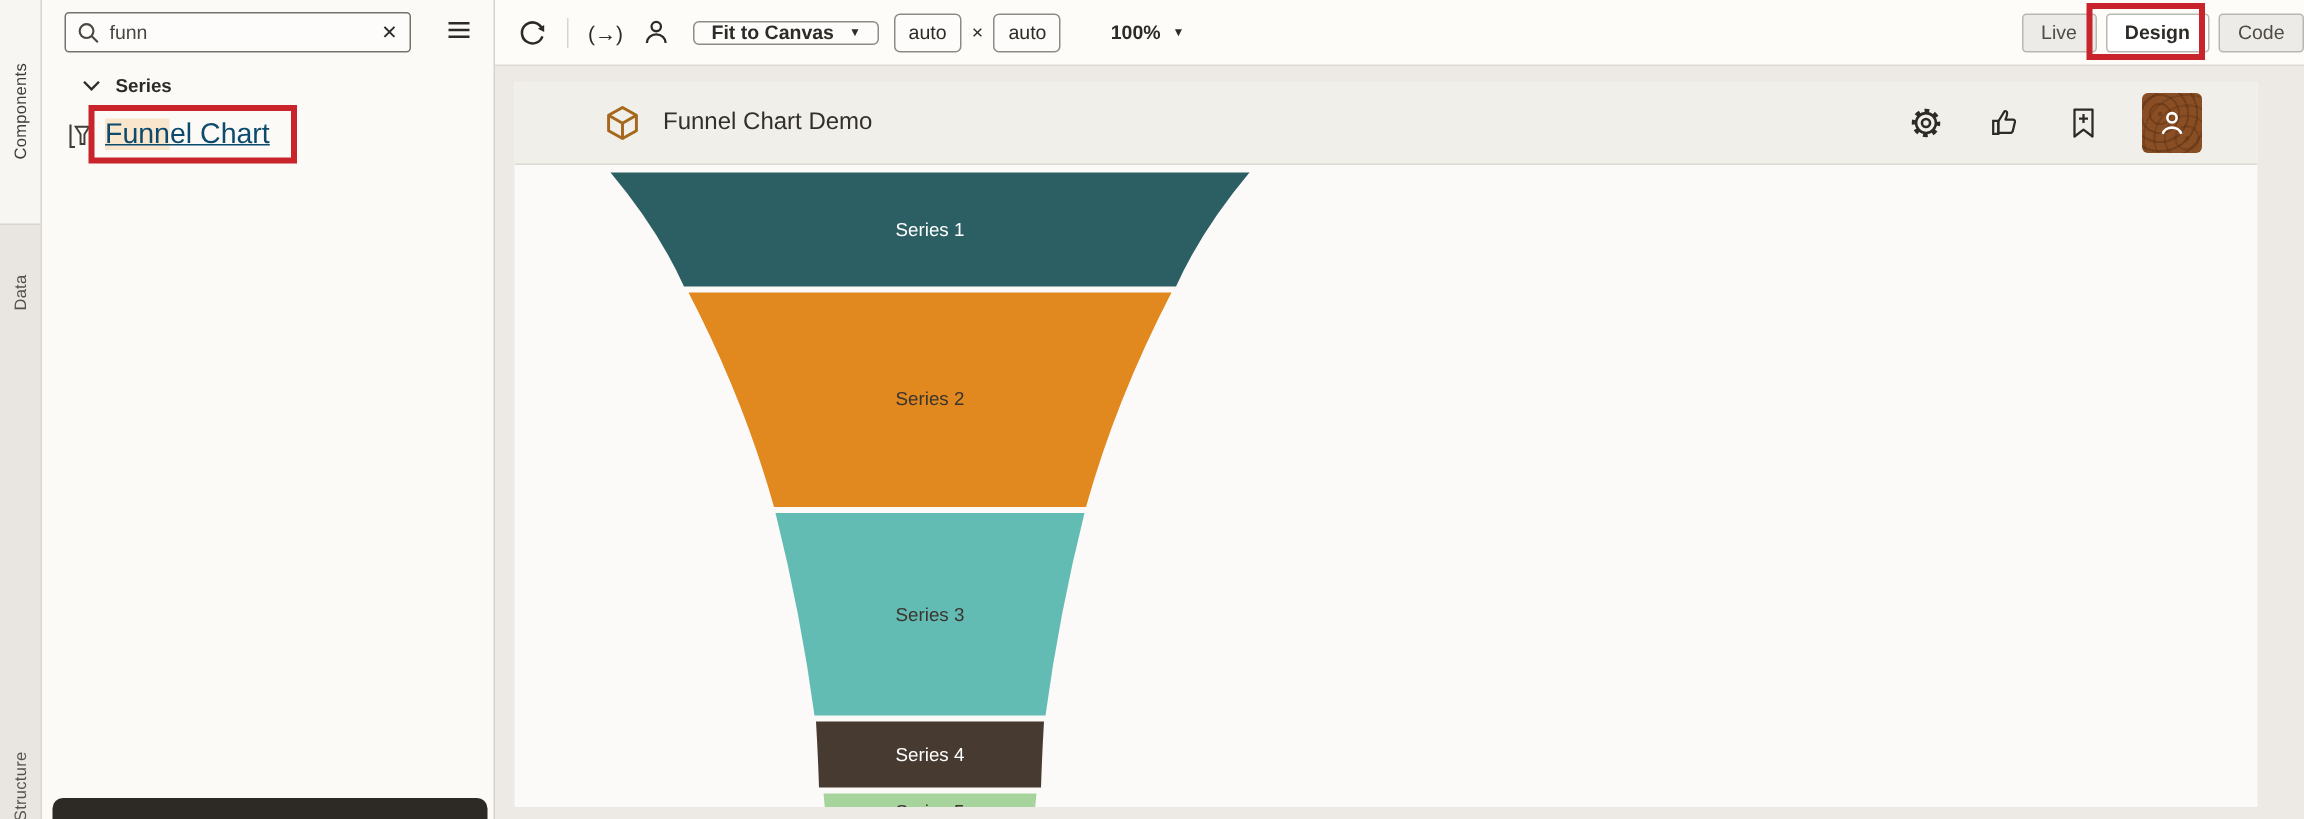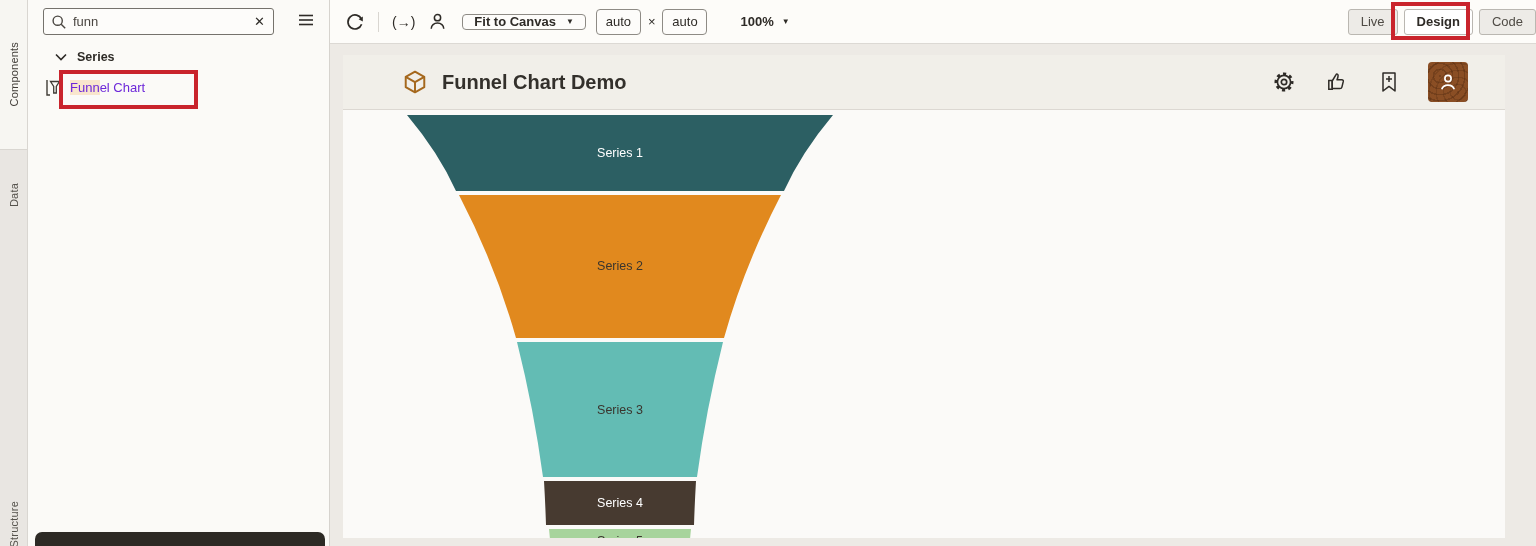--- a/index.html
+++ b/index.html
@@ -23,21 +23,21 @@
   .search-box { display:flex; align-items:center; width:231px; height:27px; border:1px solid #75726c; border-radius:3px; background:#fdfcfa; padding:0 7px; }
   .search-box svg { flex:0 0 auto; }
   .search-box input { flex:1 1 auto; min-width:0; border:none; outline:none; background:transparent; font-family:"Liberation Sans",sans-serif; font-size:13px; color:#4a4641; padding:0 6px; }
   .clear-btn { border:none; background:none; font-size:13px; color:#2e2b27; cursor:pointer; line-height:1; padding:0 1px; }
   .menu-btn { margin-left:22px; background:none; border:none; cursor:pointer; padding:2px; }
 
   .section-header { position:absolute; left:27px; top:50px; display:flex; align-items:center; gap:10px; cursor:pointer; }
   .section-header .label { font-size:12.5px; font-weight:bold; color:#2e2b27; }
 
   .component-item { position:absolute; left:17px; top:79px; display:flex; align-items:center; gap:8px; cursor:pointer; }
-  .component-item .label { font-size:13px; color:#6d28d9; }
+  .component-item .label { font-size:19px; color:#0c4a6e;text-decoration:underline; }
   .component-item .match { background:#f9e6cd; }
 
   .hint { position:absolute; left:8px; top:497px; width:278px; font-size:11.5px; line-height:1.4; color:#3c3833; }
   .bottom-bar { position:absolute; left:7px; top:532px; width:290px; height:14px; background:#2d2a25; border:none; border-radius:7px 7px 0 0; cursor:pointer; }
 
   
   .toolbar { position:absolute; left:330px; top:0; width:1206px; height:44px; background:#fdfcf9; border-bottom:1px solid #dcd9d4; display:flex; align-items:center; z-index:2; }
   .icon-btn { background:none; border:none; cursor:pointer; display:flex; align-items:center; justify-content:center; padding:2px; }
   .tb-refresh { margin-left:13px; }
   .tb-divider { width:1px; height:20px; background:#d9d6d1; margin:0 11px; }
@@ -50,21 +50,21 @@
   .zoom-ctl { margin-left:33px; display:flex; align-items:center; gap:8px; background:none; border:none; cursor:pointer; font-family:"Liberation Sans",sans-serif; font-size:13px; font-weight:bold; color:#2e2b27; }
   .tb-spacer { flex:1 1 auto; }
   .mode-group { display:flex; gap:6px; }
   .mode-btn { height:26px; padding:0 12px; font-family:"Liberation Sans",sans-serif; font-size:13px; color:#4f4b45; background:#edebe7; border:1px solid #bab7b1; border-radius:3px; cursor:pointer; }
   .mode-btn.active { background:#ffffff; color:#2e2b27; font-weight:bold; }
 
   
   .canvas-bg { position:absolute; left:330px; top:44px; width:1206px; height:502px; background:#edeae5; }
   .artboard { position:absolute; left:13px; top:11px; width:1162px; height:483px; background:#fbfaf8; overflow:hidden; }
   .artboard-header { position:relative; width:100%; height:55px; background:#f1efe9; border-bottom:1px solid #dcd8d2; display:flex; align-items:center; padding:0 37px 0 60px; }
-  .artboard-title { margin-left:15px; font-size:20px; font-weight:bold; color:#33302b; }
+  .artboard-title { margin-left:15px; font-size:16px; font-weight:normal; color:#33302b; }
   .hdr-actions { margin-left:auto; display:flex; align-items:center; gap:27px; }
   .avatar-btn { width:40px; height:40px; border:none; border-radius:4px; cursor:pointer; display:flex; align-items:center; justify-content:center;
     background:
       repeating-radial-gradient(circle at 30% 35%, rgba(66,32,10,.30) 0 1.5px, rgba(0,0,0,0) 1.5px 6px),
       repeating-radial-gradient(circle at 75% 75%, rgba(66,32,10,.22) 0 1.5px, rgba(0,0,0,0) 1.5px 7px),
       #8a4e24; }
   #funnel-svg { position:absolute; left:0; top:55px; }
   #funnel-svg text { font-family:"Liberation Sans",sans-serif; font-size:12.5px; }
 
   

